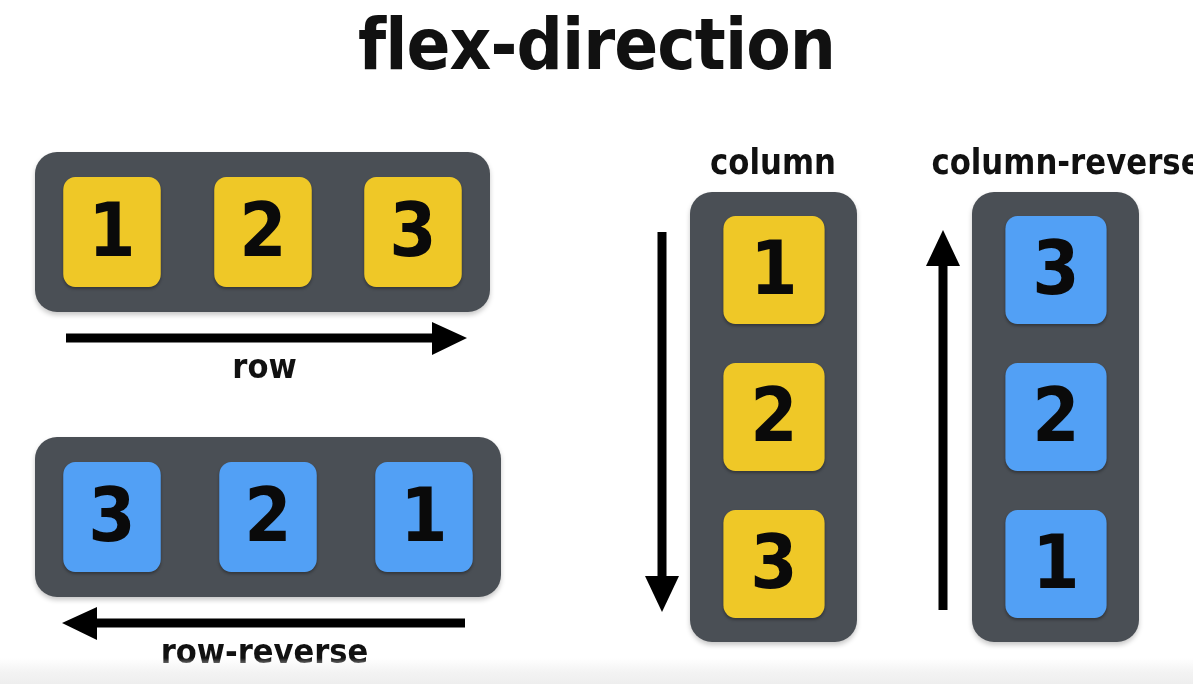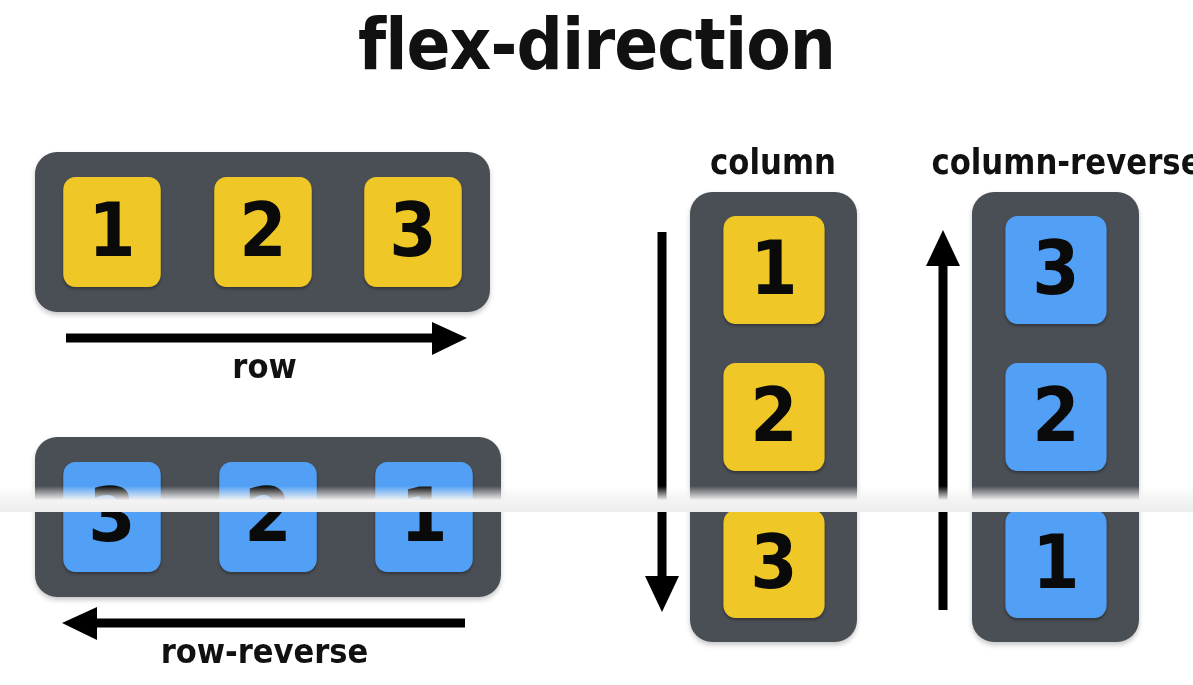--- a/index.html
+++ b/index.html
@@ -9,21 +9,21 @@
   body {
     width: 1193px;
     height: 685px;
     background: #ffffff;
     font-family: "DejaVu Sans", sans-serif;
     overflow: hidden;
   }
   #stage {
     position: relative;
     width: 1193px;
-    height: 512px;
+    height: 684px;
     background: #ffffff;
   }
   
   .bottom-fade {
     position: absolute;
     left: 0;
     bottom: 0;
     width: 1193px;
     height: 26px;
     background: linear-gradient(to bottom, rgba(255,255,255,0) 0%, #f3f3f3 55%, #eeeeee 100%);

